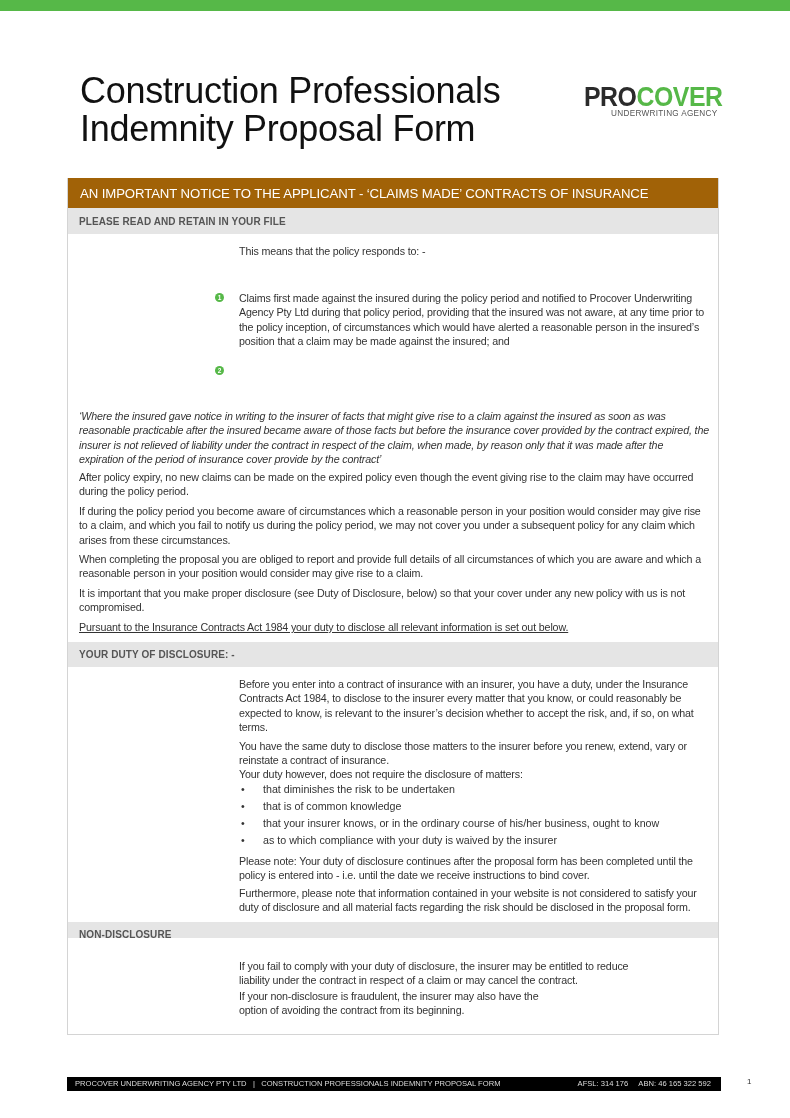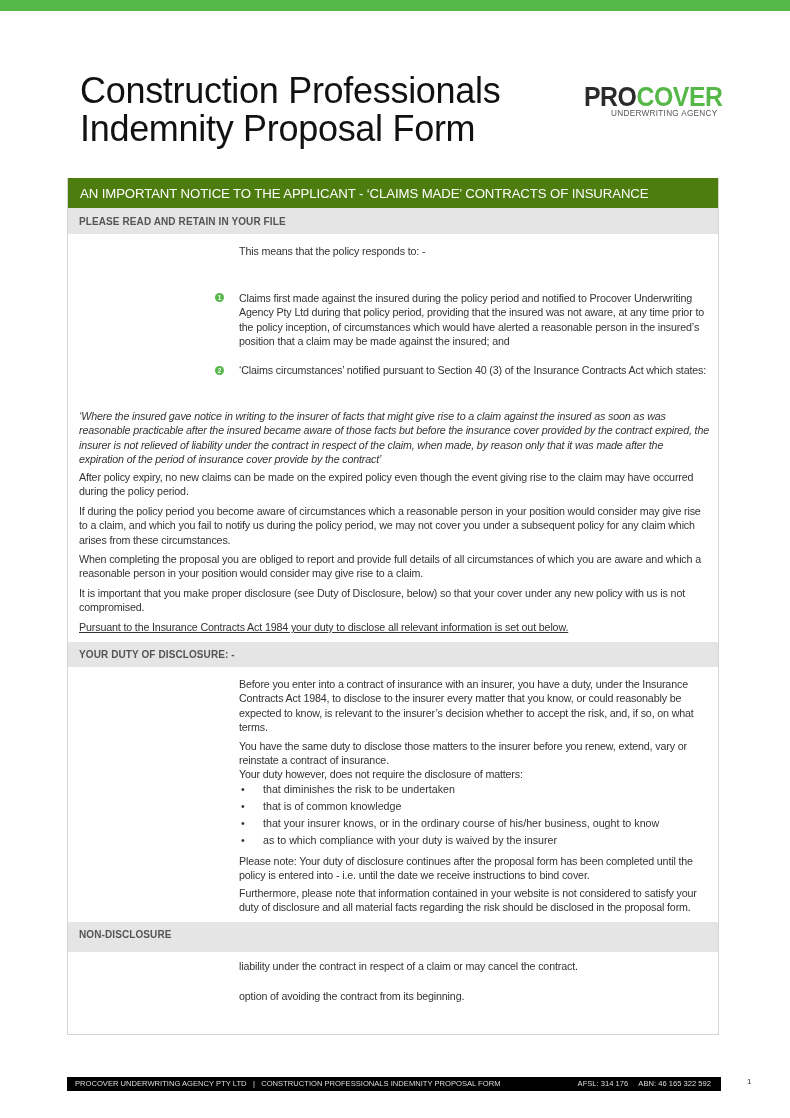--- a/index.html
+++ b/index.html
@@ -12,21 +12,21 @@
   .title div { white-space: nowrap; }
 
   .logo { position: absolute; left: 584px; top: 84px; width: 140px; }
   .logo-main { font-size: 27px; font-weight: bold; line-height: 26px; letter-spacing: -0.5px; white-space: nowrap; transform: scaleX(0.92); transform-origin: left top; }
   .logo-pro { color: #2b2b2b; }
   .logo-cover { color: #56b848; }
   .logo-sub { position: absolute; left: 27px; top: 25px; font-size: 8.2px; color: #555555; letter-spacing: 0.3px; white-space: nowrap; }
 
   .box { position: absolute; left: 67px; top: 178px; width: 652px; height: 857px; border: 1px solid #d4d4d4; border-top: none; }
 
-  .box-header { height: 30px; background: #4d7c0f; color: #ffffff; font-size: 13.2px; padding-left: 12px; line-height: 32px; white-space: nowrap; letter-spacing: -0.1px; }
+  .box-header { height: 30px; background: #a16207; color: #ffffff; font-size: 13.2px; padding-left: 12px; line-height: 32px; white-space: nowrap; letter-spacing: -0.1px; }
 
   .sub-header { background: #e5e5e5; color: #555555; font-weight: bold; font-size: 10px; padding-left: 11px; letter-spacing: 0.1px; }
 
   .p { font-size: 10.7px; line-height: 14.3px; color: #333333; letter-spacing: -0.15px; }
   .indent { position: absolute; left: 171px; width: 470px; }
   .full { position: absolute; left: 11px; width: 630px; }
   .italic { font-style: italic; }
 
   .num-icon { position: absolute; width: 9px; height: 9px; border-radius: 50%; background: #56b848; color: #fff; font-size: 6.5px; font-weight: bold; line-height: 9px; text-align: center; }
 
@@ -61,21 +61,20 @@
   <div class="sub-header" style="position:absolute; left:0; top:30px; width:650px; height:26px; line-height:27px;">PLEASE READ AND RETAIN IN YOUR FILE</div>
 
   <div class="p indent" style="top:66px;">
     <div>This means that the policy responds to: -</div>
   </div>
 
   <div class="num-icon" style="left:147px; top:115px;">1</div>
   <div class="p indent" style="top:113px;">Claims first made against the insured during the policy period and notified to Procover Underwriting Agency Pty Ltd during that policy period, providing that the insured was not aware, at any time prior to the policy inception, of circumstances which would have alerted a reasonable person in the insured’s position that a claim may be made against the insured; and</div>
 
   <div class="num-icon" style="left:147px; top:188px;">2</div>
-  <div class="p indent" style="top:185px;">‘Claims circumstances’ notified pursuant to Section 40 (3) of the Insurance Contracts Act which states:</div>
 
   <div class="p full italic" style="top:231px;">‘Where the insured gave notice in writing to the insurer of facts that might give rise to a claim against the insured as soon as was reasonable practicable after the insured became aware of those facts but before the insurance cover provided by the contract expired, the insurer is not relieved of liability under the contract in respect of the claim, when made, by reason only that it was made after the expiration of the period of insurance cover provide by the contract’</div>
 
   <div class="p full" style="top:292px;">After policy expiry, no new claims can be made on the expired policy even though the event giving rise to the claim may have occurred during the policy period.</div>
   <div class="p full" style="top:326px;">If during the policy period you become aware of circumstances which a reasonable person in your position would consider may give rise to a claim, and which you fail to notify us during the policy period, we may not cover you under a subsequent policy for any claim which arises from these circumstances.</div>
   <div class="p full" style="top:374px;">When completing the proposal you are obliged to report and provide full details of all circumstances of which you are aware and which a reasonable person in your position would consider may give rise to a claim.</div>
   <div class="p full" style="top:408px;">It is important that you make proper disclosure (see Duty of Disclosure, below) so that your cover under any new policy with us is not compromised.</div>
   <div class="p full" style="top:442px;text-decoration:underline;">Pursuant to the Insurance Contracts Act 1984 your duty to disclose all relevant information is set out below.</div>
 
   <div class="sub-header" style="position:absolute; left:0; top:464px; width:650px; height:25px; line-height:26px;">YOUR DUTY OF DISCLOSURE: -</div>
@@ -97,26 +96,28 @@
     <span class="txt">that your insurer knows, or in the ordinary course of his/her business, ought to know</span>
   </div>
   <div class="bullet" style="top:655px;">
     <span class="dot">•</span>
     <span class="txt">as to which compliance with your duty is waived by the insurer</span>
   </div>
 
   <div class="p indent" style="top:676px;">Please note: Your duty of disclosure continues after the proposal form has been completed until the policy is entered into - i.e. until the date we receive instructions to bind cover.</div>
   <div class="p indent" style="top:708px;">Furthermore, please note that information contained in your website is not considered to satisfy your duty of disclosure and all material facts regarding the risk should be disclosed in the proposal form.</div>
 
-  <div class="sub-header" style="position:absolute; left:0; top:744px; width:650px; height:30px; line-height:26px;">NON-DISCLOSURE</div>
+  <div class="sub-header" style="position:absolute; left:0; top:744px; width:650px; height:16px; line-height:26px;">NON-DISCLOSURE</div>
 
   <div class="p indent" style="top:781px;">
+    <div>If you fail to comply with your duty of disclosure, the insurer may be entitled to reduce</div>
     <div>liability under the contract in respect of a claim or may cancel the contract.</div>
   </div>
   <div class="p indent" style="top:811px;">
+    <div>If your non-disclosure is fraudulent, the insurer may also have the</div>
     <div>option of avoiding the contract from its beginning.</div>
   </div>
 </div>
 
 <div class="footer">
   <span class="left" style="white-space:pre;">PROCOVER UNDERWRITING AGENCY PTY LTD   |   CONSTRUCTION PROFESSIONALS INDEMNITY PROPOSAL FORM</span>
   <span class="right" style="white-space:pre;">AFSL: 314 176     ABN: 46 165 322 592</span>
 </div>
 <div class="page-num">1</div>
 

